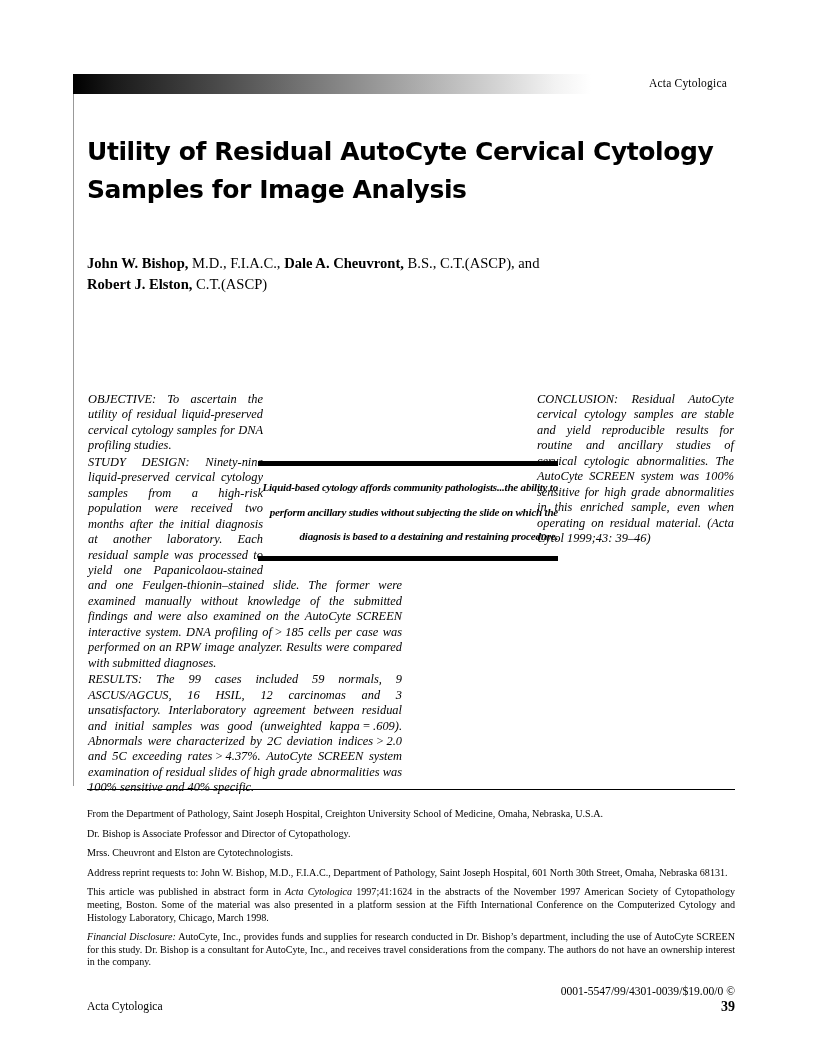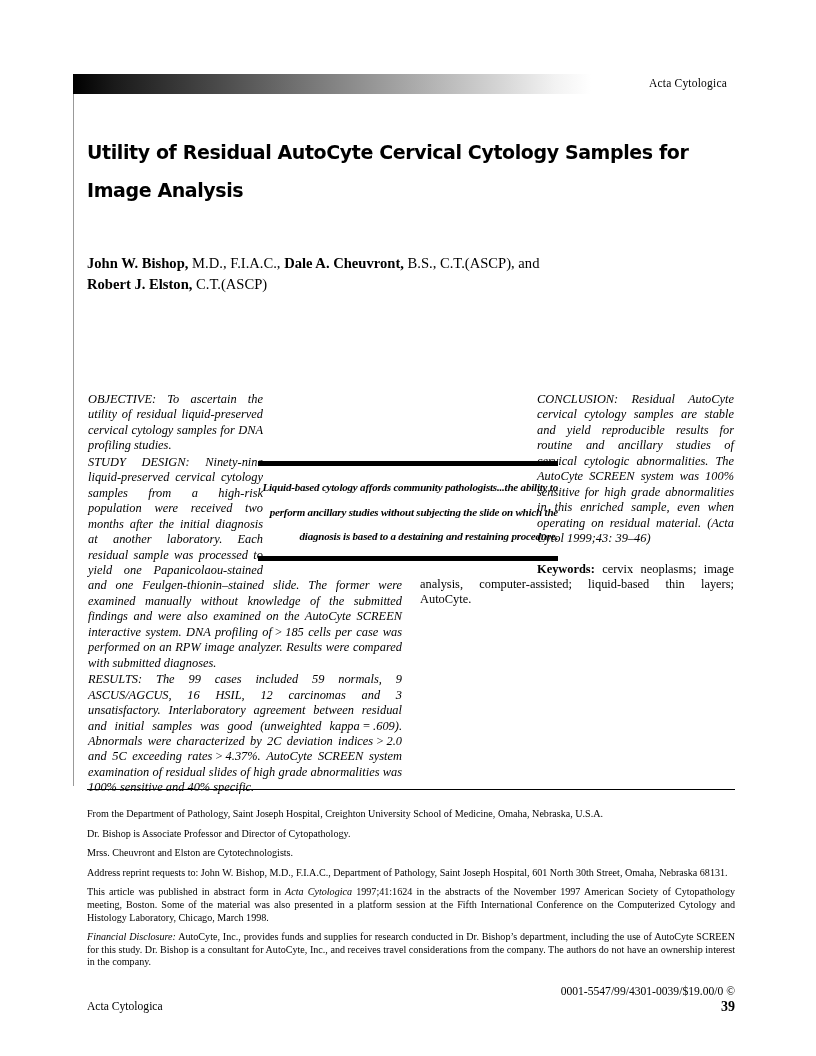--- a/index.html
+++ b/index.html
@@ -60,21 +60,21 @@
   }
 
   
   .title {
     position: absolute;
     left: 87px;
     top: 133px;
     width: 650px;
     font-family: "DejaVu Sans", sans-serif;
     font-weight: bold;
-    font-size: 19px;
+    font-size: 25px;
     line-height: 38px;
     letter-spacing: -0.4px;
     margin: 0;
   }
 
   
   .authors {
     position: absolute;
     left: 87px;
     top: 253px;
@@ -217,21 +217,20 @@
     <div class="col col-left">
       <div class="float-right-spacer"></div>
       <p>OBJECTIVE: To ascertain the utility of residual liquid-preserved cervical cytology samples for DNA profiling studies.</p>
       <p>STUDY DESIGN: Ninety-nine liquid-preserved cervical cytology samples from a high-risk population were received two months after the initial diagnosis at another laboratory. Each residual sample was processed to yield one Papanicolaou-stained and one Feulgen-thionin–stained slide. The former were examined manually without knowledge of the submitted findings and were also examined on the AutoCyte SCREEN interactive system. DNA profiling of &gt; 185 cells per case was performed on an RPW image analyzer. Results were compared with submitted diagnoses.</p>
       <p>RESULTS: The 99 cases included 59 normals, 9 ASCUS/AGCUS, 16 HSIL, 12 carcinomas and 3 unsatisfactory. Interlaboratory agreement between residual and initial samples was good (unweighted kappa = .609). Abnormals were characterized by 2C deviation indices &gt; 2.0 and 5C exceeding rates &gt; 4.37%. AutoCyte SCREEN system examination of residual slides of high grade abnormalities was 100% sensitive and 40% specific.</p>
     </div>
 
     <div class="col col-right">
       <div class="float-left-spacer"></div>
       <p>CONCLUSION: Residual AutoCyte cervical cytology samples are stable and yield reproducible results for routine and ancillary studies of cervical cytologic abnormalities. The AutoCyte SCREEN system was 100% sensitive for high grade abnormalities in this enriched sample, even when operating on residual material. (Acta Cytol 1999;43: 39–46)</p>
-      <p class="keywords"><b>Keywords:</b><span> cervix neoplasms; image analysis, computer-assisted; liquid-based thin layers; AutoCyte.</span></p>
     </div>
 
   </div>
 
   <div class="pullquote">
     <div class="pq-rule"></div>
     <div class="pq-text">Liquid-based cytology affords community pathologists...the ability to perform ancillary studies without subjecting the slide on which the diagnosis is based to a destaining and restaining procedure.</div>
     <div class="pq-rule"></div>
   </div>
 

